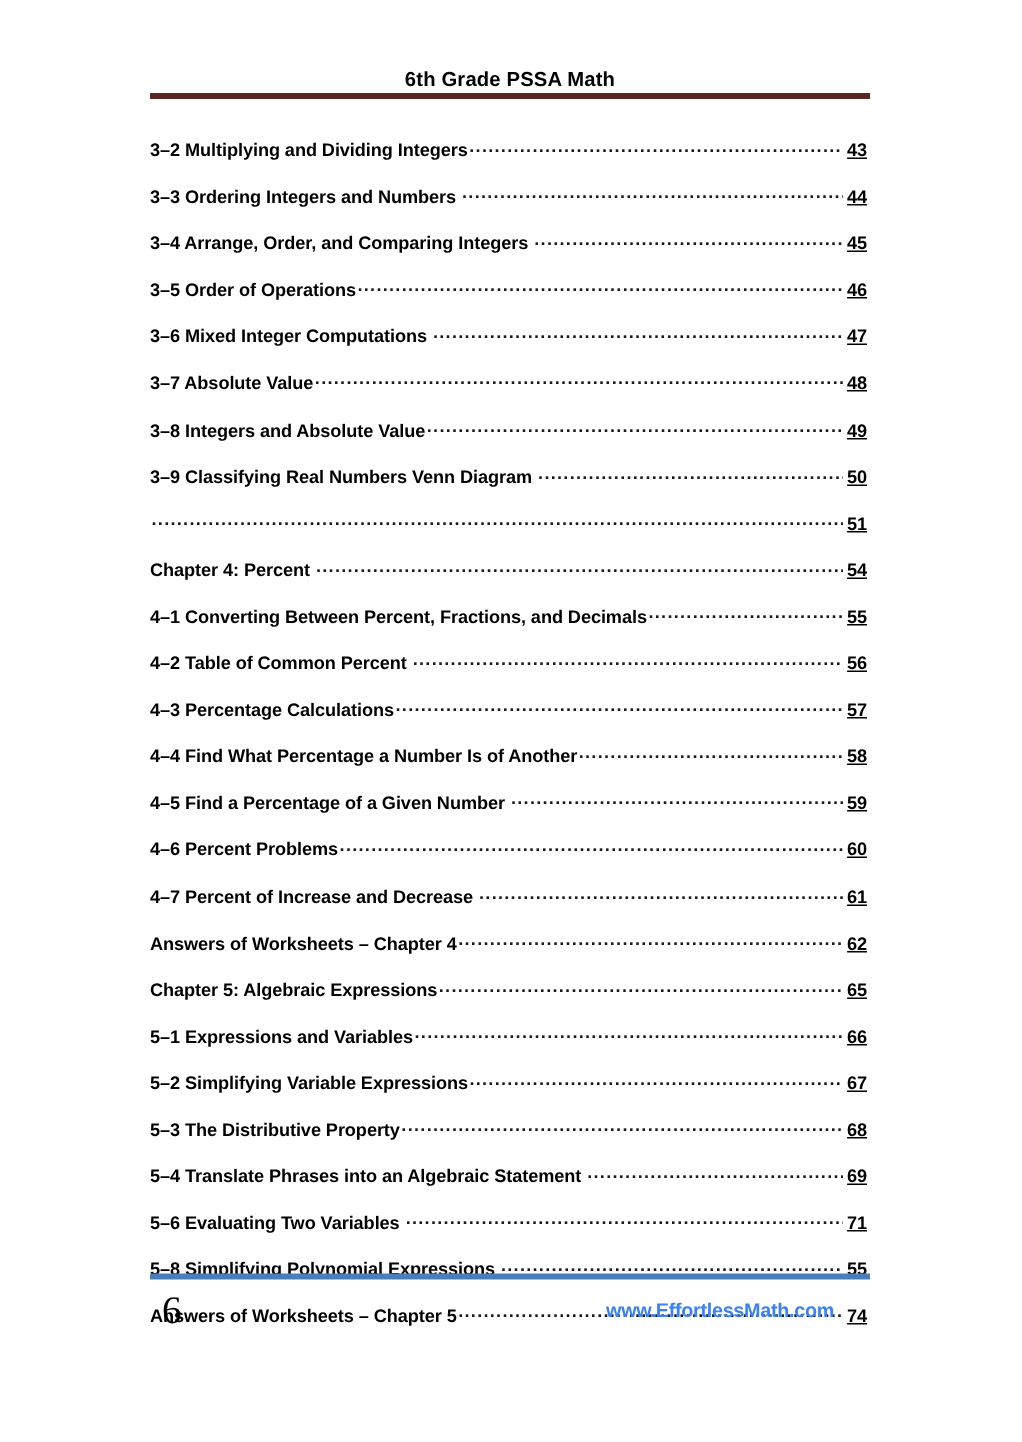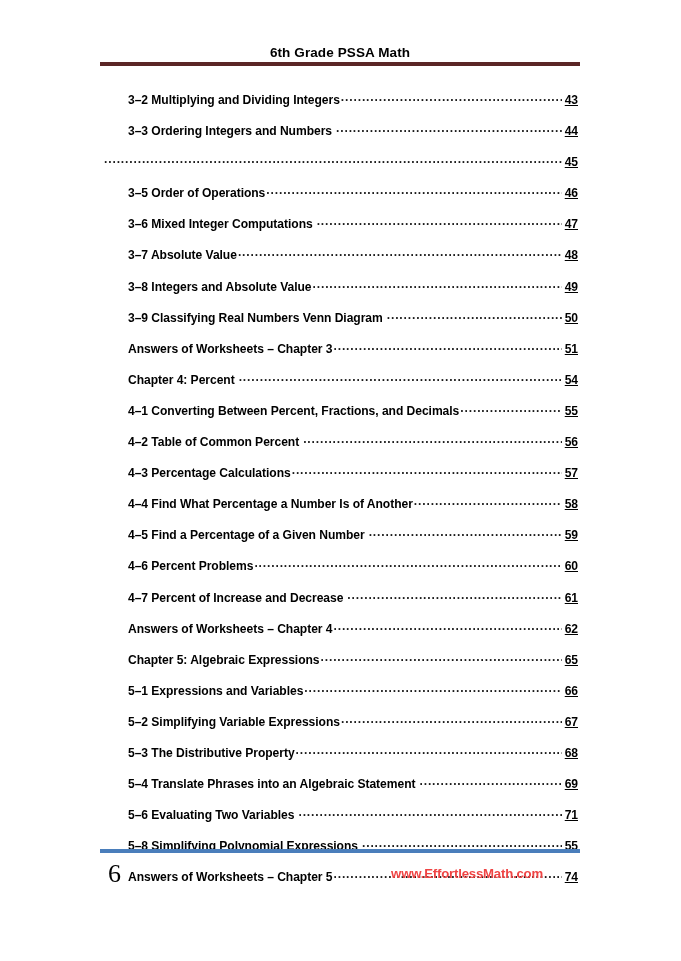--- a/index.html
+++ b/index.html
@@ -60,21 +60,20 @@
     align-items: baseline;
     height: 31.1px;
     font-size: 12.1px;
     font-weight: bold;
     color: #000000;
     white-space: nowrap;
   }
   .toc-label {
     flex: 0 0 auto;
     letter-spacing: -0.05px;
-    margin-left: 28px;
   }
   .toc-leader {
     flex: 1 1 auto;
     overflow: hidden;
     margin: 0 0px 0 1px;
     position: relative;
     height: 12px;
   }
   .toc-leader::after {
     content: "......................................................................"
@@ -120,26 +119,26 @@
     left: 8px;
     top: 0px;
     font-family: "Liberation Serif", serif;
     font-size: 26px;
     font-weight: normal;
     color: #000000;
     line-height: 32px;
   }
   .footer-site {
     position: absolute;
-    right: 37px;
+    right: 24px;
     top: 6px;
     font-size: 13.2px;
     font-weight: bold;
     letter-spacing: -0.2px;
-    color: #ef4444;
+    color: #3b82f6;
     line-height: 20px;
   }
 </style>
 </head>
 <body>
 
 <div class="page">
 
   <div class="header">
     <div class="header-title">6th Grade PSSA Math</div>
@@ -151,20 +150,21 @@
         <span class="toc-label">3–2 Multiplying and Dividing Integers</span>
         <span class="toc-leader"></span>
         <span class="toc-page">43</span>
       </div>
       <div class="toc-entry gap">
         <span class="toc-label">3–3 Ordering Integers and Numbers</span>
         <span class="toc-leader"></span>
         <span class="toc-page">44</span>
       </div>
       <div class="toc-entry gap">
+        <span class="toc-label">3–4 Arrange, Order, and Comparing Integers</span>
         <span class="toc-leader"></span>
         <span class="toc-page">45</span>
       </div>
       <div class="toc-entry">
         <span class="toc-label">3–5 Order of Operations</span>
         <span class="toc-leader"></span>
         <span class="toc-page">46</span>
       </div>
       <div class="toc-entry gap">
         <span class="toc-label">3–6 Mixed Integer Computations</span>
@@ -180,21 +180,20 @@
         <span class="toc-label">3–8 Integers and Absolute Value</span>
         <span class="toc-leader"></span>
         <span class="toc-page">49</span>
       </div>
       <div class="toc-entry gap">
         <span class="toc-label">3–9 Classifying Real Numbers Venn Diagram</span>
         <span class="toc-leader"></span>
         <span class="toc-page">50</span>
       </div>
       <div class="toc-entry">
-        <span class="toc-label">Answers of Worksheets – Chapter 3</span>
         <span class="toc-leader"></span>
         <span class="toc-page">51</span>
       </div>
       <div class="toc-entry gap">
         <span class="toc-label">Chapter 4: Percent</span>
         <span class="toc-leader"></span>
         <span class="toc-page">54</span>
       </div>
       <div class="toc-entry">
         <span class="toc-label">4–1 Converting Between Percent, Fractions, and Decimals</span>

